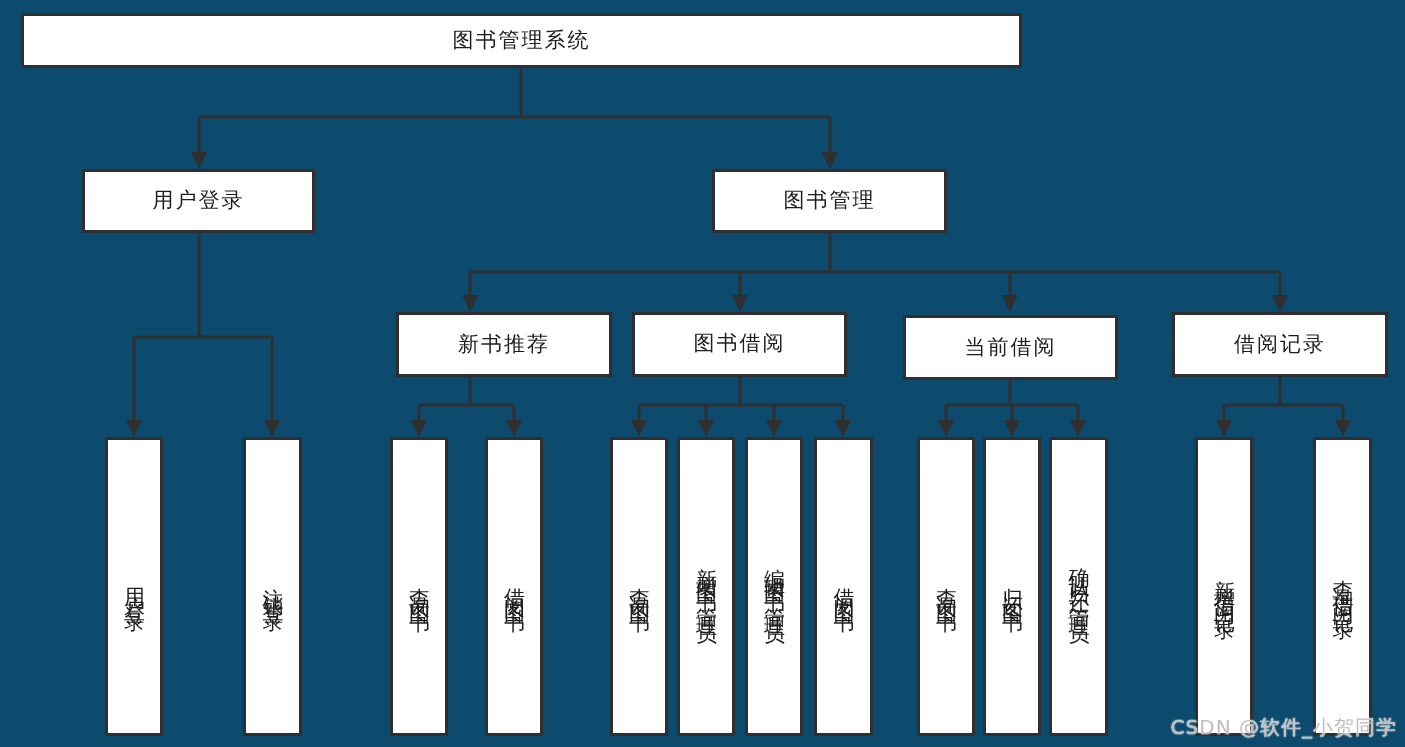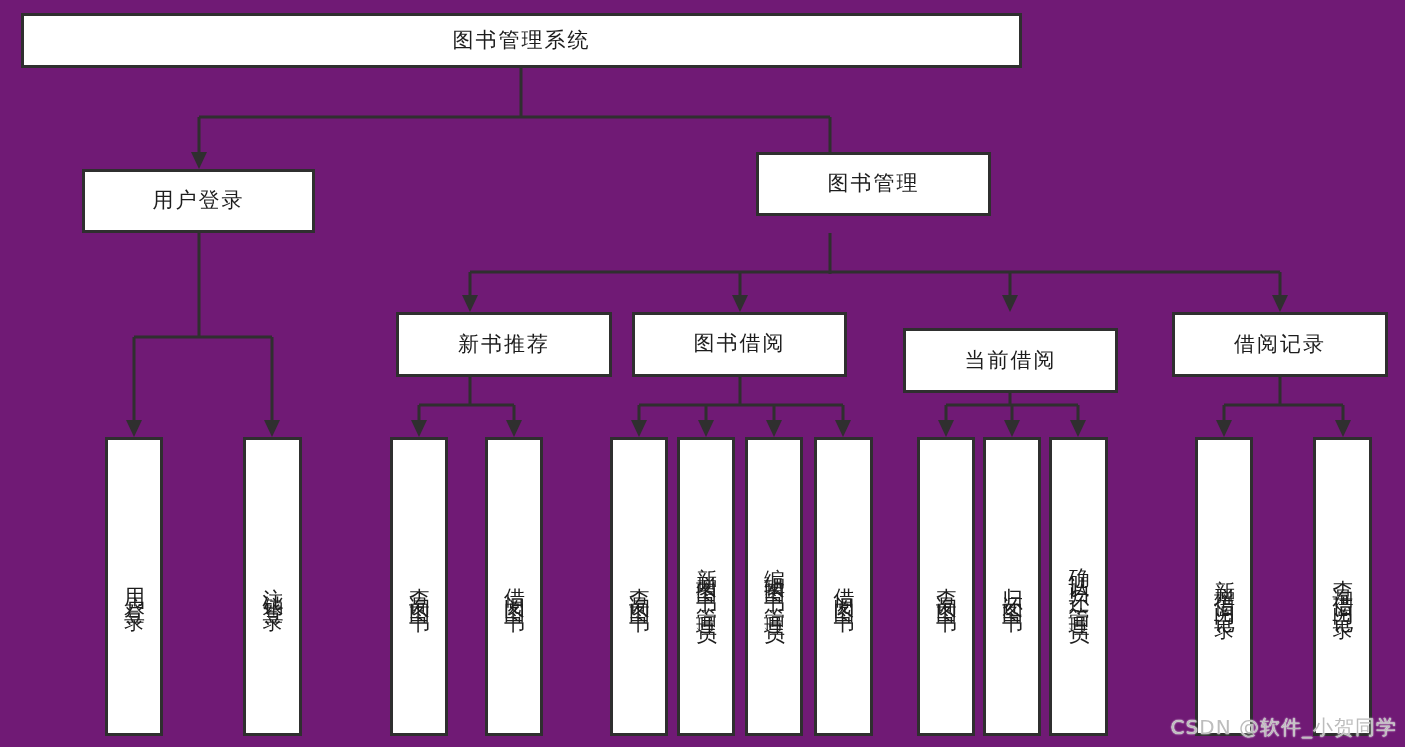--- a/index.html
+++ b/index.html
@@ -1,17 +1,17 @@
 <!DOCTYPE html>
 <html><head>
 <meta charset="utf-8">
 <style>
   html,body{margin:0;padding:0;background:#ffffff;}
   #stage{
-    position:relative;width:1405px;height:747px;background:#701a75;overflow:hidden;
+    position:relative;width:1405px;height:747px;background:#0c4a6e;overflow:hidden;
     font-family:"DejaVu Sans","Liberation Sans",sans-serif;
   }
   #wires{position:absolute;left:0;top:0;width:1405px;height:747px;}
   .box{
     position:absolute;background:#ffffff;border:3px solid #2f2f2f;
     display:grid;place-items:center;box-sizing:border-box;
   }
   .box span{
     font-size:21px;color:#1d1d1d;letter-spacing:2px;line-height:1.2;white-space:nowrap;
   }
@@ -76,31 +76,31 @@
     </g>
   </svg>
 
   <div class="box h" style="left:21px;top:13px;width:1001px;height:55px;">
     <span>图书管理系统</span>
   </div>
 
   <div class="box h" style="left:82px;top:169px;width:233px;height:64px;">
     <span>用户登录</span>
   </div>
-  <div class="box h" style="left:712px;top:152px;width:235px;height:64px;margin-left:44px;">
+  <div class="box h" style="left:712px;top:169px;width:235px;height:64px;">
     <span>图书管理</span>
   </div>
 
   <div class="box h" style="left:372px;top:312px;width:216px;height:65px;margin-left:24px;">
     <span>新书推荐</span>
   </div>
   <div class="box h" style="left:632px;top:312px;width:215px;height:65px;font-family:Liberation Mono, monospace;">
     <span>图书借阅</span>
   </div>
-  <div class="box h" style="left:903px;top:328px;width:215px;height:65px;font-family:Liberation Serif, serif;">
+  <div class="box h" style="left:903px;top:315px;width:215px;height:65px;font-family:Liberation Serif, serif;">
     <span>当前借阅</span>
   </div>
   <div class="box h" style="left:1172px;top:312px;width:216px;height:65px;">
     <span>借阅记录</span>
   </div>
 
   <div class="box v" style="left:105px;top:437px;width:58px;height:299px;">
     <span>用户登录</span>
   </div>
   <div class="box v" style="left:243px;top:437px;width:59px;height:299px;">

